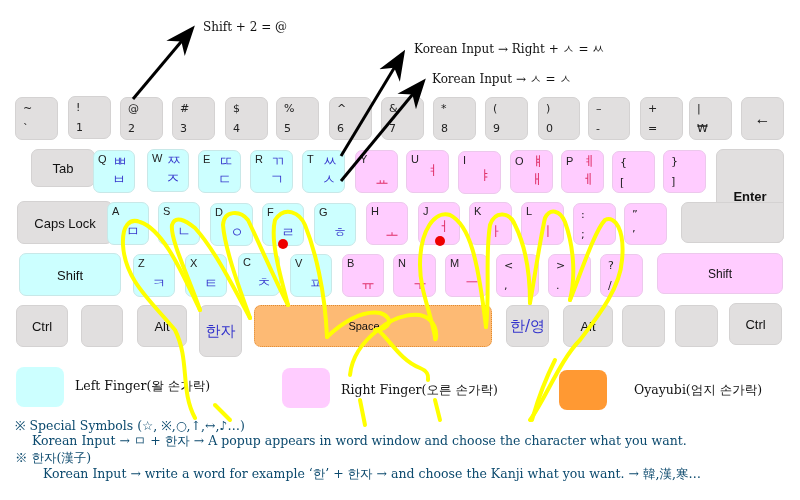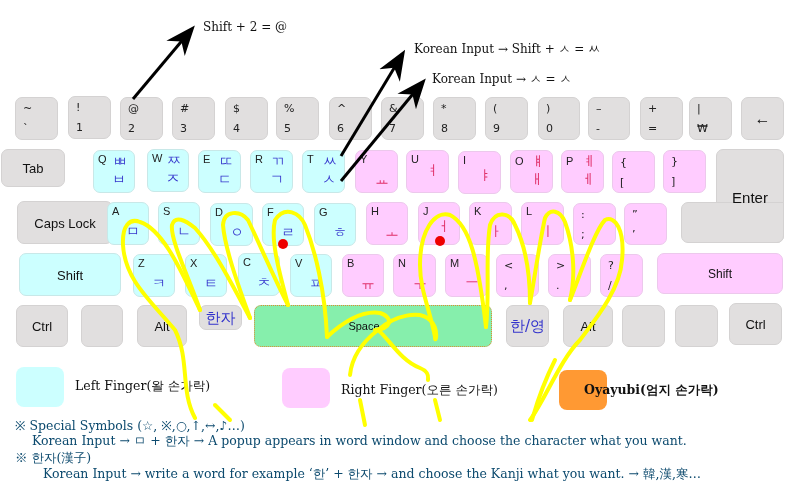--- a/index.html
+++ b/index.html
@@ -2,21 +2,21 @@
 <html><head>
 <meta charset="utf-8">
 <style>
   html, body { margin:0; padding:0; background:#ffffff; }
   body { width:800px; height:500px; position:relative; overflow:hidden;
          font-family:"DejaVu Sans", sans-serif; }
   .key { position:absolute; border-radius:7px; box-sizing:border-box;
          background:#e1dfdf; border:1px solid #d4d2d2; }
   .key.left { background:#ccffff; border-color:#c8e8e8; }
   .key.right { background:#ffccff; border-color:#ecc8ec; }
-  .key.thumb { background:#86efac; border:1px dotted #e08a30; }
+  .key.thumb { background:#fdba74; border:1px dotted #e08a30; }
   .key .top { position:absolute; left:7px; top:4px; font-size:11px; color:#222; }
   .key .bot { position:absolute; left:7px; top:24px; font-size:11px; color:#222; }
   .key .cap { position:absolute; left:0; right:0; top:50%; transform:translateY(-50%);
               text-align:center; font-family:"Liberation Sans", sans-serif; font-size:13px; color:#111; }
   .key .latin { position:absolute; left:4px; top:2px; font-size:11px; color:#222;
                 font-family:"Liberation Sans", sans-serif; }
   .key .hg-top { position:absolute; right:7px; top:2px; font-size:14px; color:#3333cc; }
   .key .hg-bot { position:absolute; right:8px; bottom:3px; font-size:14px; color:#3333cc; }
   .key.right .hg-top, .key.right .hg-bot { color:#e0306a; }
   .key .blue-cap { position:absolute; left:0; right:0; top:50%; transform:translateY(-50%);
@@ -25,21 +25,21 @@
   .legend-swatch { position:absolute; width:48px; height:40px; border-radius:8px; }
   .legend-text { position:absolute; font-family:"DejaVu Serif", serif; font-size:12.5px; color:#111; white-space:nowrap; }
   .footer-line { position:absolute; font-family:"DejaVu Serif", serif; font-size:12.5px; color:#0c4a6e; white-space:nowrap; }
   svg.overlay { position:absolute; left:0; top:0; pointer-events:none; }
   .dot { position:absolute; width:10px; height:10px; border-radius:50%; background:#ee0000; }
 </style>
 </head>
 <body>
 
 <div class="note" style="left:203px;top:20px;">Shift + 2 = @</div>
-<div class="note" style="left:414px;top:41px;">Korean Input → Shift + ㅅ = ㅆ</div>
+<div class="note" style="left:414px;top:41px;">Korean Input → Right + ㅅ = ㅆ</div>
 <div class="note" style="left:432px;top:71px;text-align:right;">Korean Input → ㅅ = ㅅ</div>
 
 <div class="key" style="left:15px;top:97px;width:43px;height:43px;">
     <span class="top">~</span>
     <span class="bot">`</span>
   </div>
 <div class="key" style="left:68px;top:96px;width:43px;height:43px;">
     <span class="top">!</span>
     <span class="bot">1</span>
   </div>
@@ -88,21 +88,21 @@
     <span class="bot">=</span>
   </div>
 <div class="key" style="left:689px;top:97px;width:43px;height:43px;">
     <span class="top">|</span>
     <span class="bot">₩</span>
   </div>
 <div class="key" style="left:741px;top:97px;width:43px;height:43px;">
     <span class="cap" style="font-size:16px;">←</span>
   </div>
 
-<div class="key" style="left:1px;top:149px;width:64px;height:38px;">
+<div class="key" style="left:31px;top:149px;width:64px;height:38px;">
     <span class="cap">Tab</span>
   </div>
 <div class="key left" style="left:93px;top:150px;width:42px;height:43px;">
     <span class="latin">Q</span>
     <span class="hg-top">ㅃ</span>
     <span class="hg-bot">ㅂ</span>
   </div>
 <div class="key left" style="left:147px;top:149px;width:42px;height:43px;">
     <span class="latin">W</span>
     <span class="hg-top">ㅉ</span>
@@ -153,21 +153,21 @@
     <span class="bot">[</span>
   </div>
 <div class="key right" style="left:663px;top:150px;width:43px;height:43px;">
     <span class="top">}</span>
     <span class="bot">]</span>
   </div>
 
 <div class="key" style="left:716px;top:149px;width:68px;height:94px;border-radius:7px;"></div>
 <div class="key" style="left:681px;top:202px;width:103px;height:41px;border-radius:7px;border-top-right-radius:0;"></div>
 <div style="position:absolute;left:717px;top:203px;width:66px;height:10px;background:#e1dfdf;"></div>
-<div class="cap" style="position:absolute;left:716px;top:189px;width:68px;text-align:center;font-family:'Liberation Sans',sans-serif;font-size:15px;color:#111;">Enter</div>
+<div class="cap" style="position:absolute;left:716px;top:189px;width:68px;text-align:center;font-family:'Liberation Sans',sans-serif;font-size:13px;color:#111;font-weight:bold;">Enter</div>
 
 <div class="key" style="left:17px;top:201px;width:96px;height:43px;padding-left:48px;">
     <span class="cap">Caps Lock</span>
   </div>
 <div class="key left" style="left:107px;top:202px;width:42px;height:43px;">
     <span class="latin">A</span>
     <span class="hg-bot">ㅁ</span>
   </div>
 <div class="key left" style="left:158px;top:202px;width:42px;height:43px;">
     <span class="latin">S</span>
@@ -259,21 +259,21 @@
 
 <div class="key" style="left:16px;top:305px;width:52px;height:42px;">
     <span class="cap">Ctrl</span>
   </div>
 <div class="key" style="left:81px;top:305px;width:42px;height:42px;">
     <span class="cap"></span>
   </div>
 <div class="key" style="left:137px;top:305px;width:50px;height:42px;">
     <span class="cap">Alt</span>
   </div>
-<div class="key" style="left:199px;top:305px;width:43px;height:25px;">
+<div class="key" style="left:199px;top:305px;width:43px;height:52px;">
     <span class="blue-cap">한자</span>
   </div>
 <div class="key thumb" style="left:254px;top:305px;width:238px;height:42px;">
     <span class="cap" style="font-size:11px;left:-18px;">Space</span>
   </div>
 <div class="key" style="left:506px;top:305px;width:43px;height:42px;">
     <span class="blue-cap">한/영</span>
   </div>
 <div class="key" style="left:563px;top:305px;width:50px;height:42px;">
     <span class="cap">Alt</span>
@@ -289,21 +289,21 @@
   </div>
 
 <div class="dot" style="left:278px;top:239px;"></div>
 <div class="dot" style="left:435px;top:236px;"></div>
 
 <div class="legend-swatch" style="left:16px;top:367px;background:#ccffff;"></div>
 <div class="legend-text" style="left:75px;top:378px;">Left Finger(왈 손가락)</div>
 <div class="legend-swatch" style="left:282px;top:368px;background:#ffccff;"></div>
 <div class="legend-text" style="left:341px;top:382px;text-align:right;">Right Finger(오른 손가락)</div>
 <div class="legend-swatch" style="left:559px;top:370px;background:#ff9933;"></div>
-<div class="legend-text" style="left:584px;top:382px;font-weight:bold;">Oyayubi(엄지 손가락)</div>
+<div class="legend-text" style="left:634px;top:382px;">Oyayubi(엄지 손가락)</div>
 
 <div class="footer-line" style="left:15px;top:417px;">※ Special Symbols (☆, ※,○,↑,↔,♪…)</div>
 <div class="footer-line" style="left:32px;top:433px;">Korean Input → ㅁ + 한자 → A popup appears in word window and choose the character what you want.</div>
 <div class="footer-line" style="left:15px;top:450px;">※ 한자(漢子)</div>
 <div class="footer-line" style="left:43px;top:466px;">Korean Input → write a word for example ‘한’ + 한자 → and choose the Kanji what you want. → 韓,漢,寒…</div>
 
 <svg class="overlay" width="800" height="500">
   <defs>
     <marker id="ah" markerWidth="10" markerHeight="10" refX="8" refY="5" orient="auto" markerUnits="strokeWidth">
       <path d="M0,1 L10,5 L0,9 L3,5 Z" fill="#000"></path>

